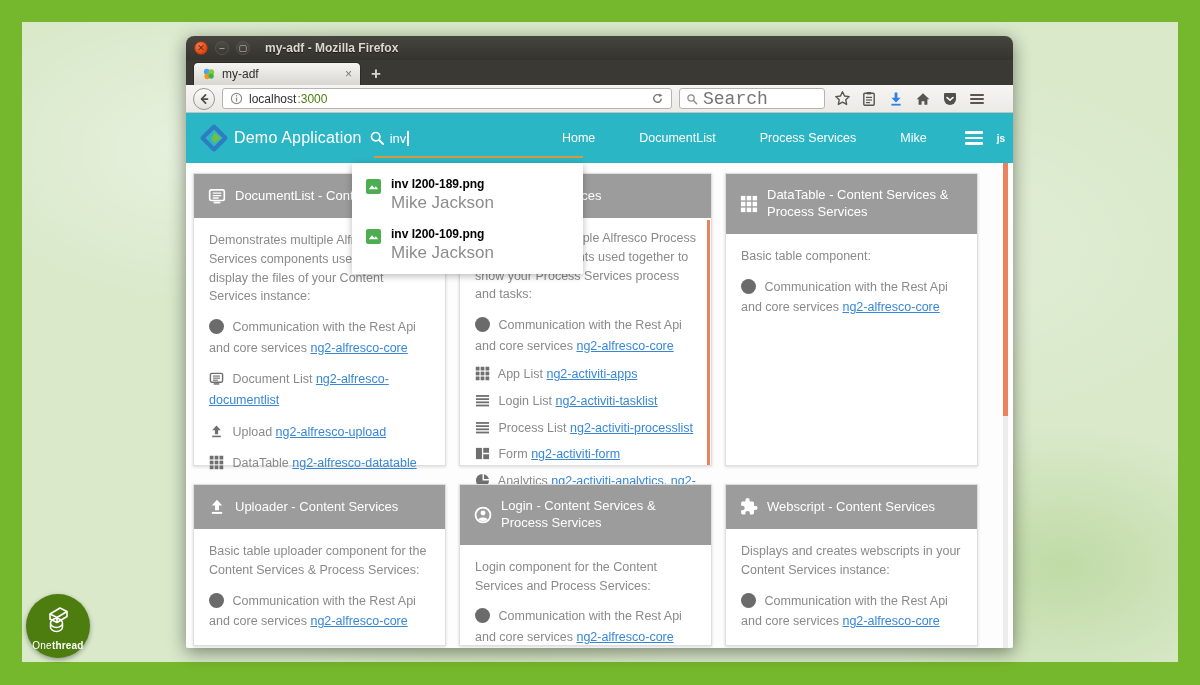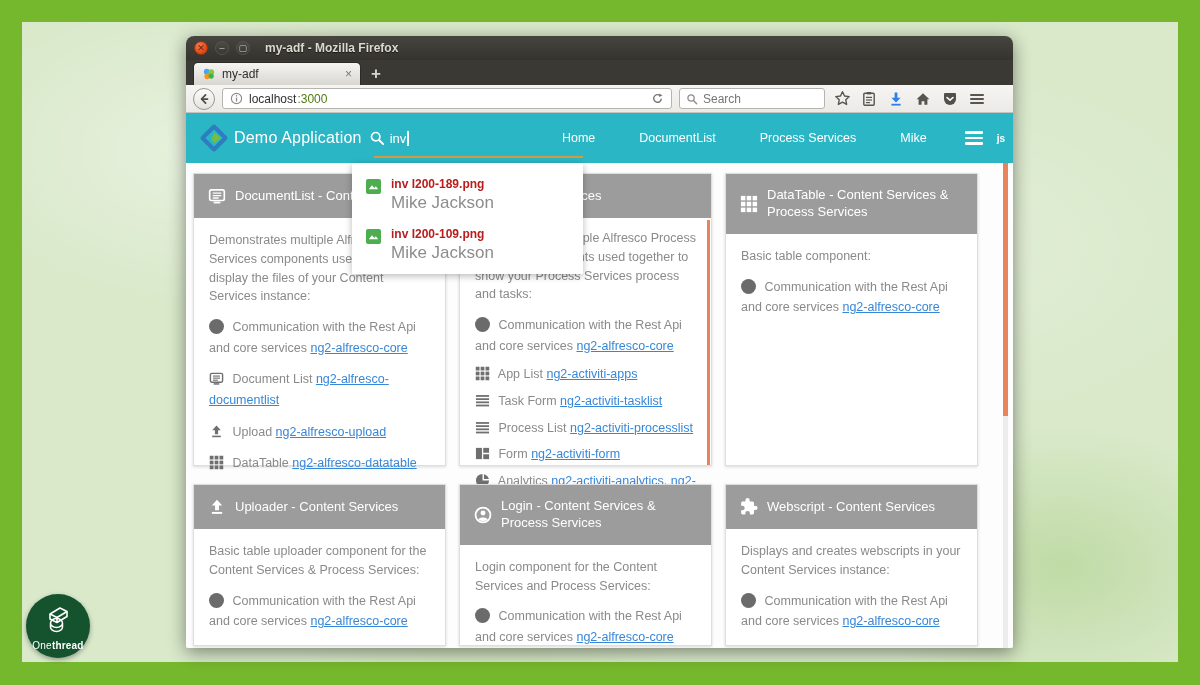--- a/index.html
+++ b/index.html
@@ -9,21 +9,21 @@
     position:absolute; left:22px; top:22px; width:1156px; height:640px;
     background:
       radial-gradient(340px 220px at 15% 20%, rgba(255,255,255,.38), transparent 70%),
       radial-gradient(420px 260px at 80% 35%, rgba(255,255,255,.22), transparent 70%),
       radial-gradient(380px 240px at 40% 80%, rgba(167,205,130,.45), transparent 70%),
       radial-gradient(300px 200px at 90% 85%, rgba(167,205,130,.5), transparent 70%),
       #d9e9ca;
   }
   
   .onethread { position:absolute; left:26px; top:594px; width:64px; height:64px; border-radius:50%;
-    background:#14532d; display:flex; flex-direction:column; align-items:center; justify-content:flex-end;
+    background:#4d7c0f; display:flex; flex-direction:column; align-items:center; justify-content:flex-end;
     padding-bottom:7px; box-shadow:0 2px 5px rgba(0,0,0,.35); }
   .onethread svg { position:absolute; top:8px; left:14px; }
   .onethread .ot-label { color:#fff; font-size:10px; letter-spacing:.2px; }
   .onethread .ot-label b { font-weight:bold; }
   
   .window { position:absolute; left:186px; top:36px; width:827px; height:612px;
     border-radius:8px 8px 2px 2px; box-shadow:0 4px 18px rgba(0,0,0,.45); display:flex; flex-direction:column; }
   .titlebar { height:24px; background:linear-gradient(#474540,#34332e); border-radius:8px 8px 0 0;
     display:flex; align-items:center; padding:0 8px; gap:7px; flex:none; }
   .winbtn { width:14px; height:14px; border-radius:50%; flex:none; display:flex; align-items:center;
@@ -41,21 +41,21 @@
     display:flex; align-items:center; padding:0 7px; gap:7px; flex:none; }
   .backbtn { width:22px; height:22px; border-radius:50%; border:1px solid #9a988f;
     background:linear-gradient(#fcfbf9,#e6e4df); display:flex; align-items:center; justify-content:center; flex:none; cursor:pointer; }
   .urlbar { width:450px; height:21px; background:#fff; border:1px solid #b6b4af; border-radius:3px;
     display:flex; align-items:center; padding:8px 7px; gap:6px; font-size:12px; flex:none; }
   .url-host { color:#2f2f2f; }
   .url-port { color:#4d7c0f; }
   .urlbar .spacer { flex:1; }
   .searchbar { width:146px; height:21px; background:#fff; border:1px solid #b6b4af; border-radius:3px;
     display:flex; align-items:center; padding:0 6px; gap:5px; flex:none; }
-  .searchbar input { border:none; outline:none; width:100px; font-size:12px; font-family:Liberation Sans, sans-serif; color:#ef4444; background:transparent; }
+  .searchbar input { border:none; outline:none; width:100px; font-size:18px; font-family:Liberation Mono, monospace; color:#ef4444; background:transparent; }
   .tb-icon { width:20px; height:20px; display:flex; align-items:center; justify-content:center; flex:none; cursor:pointer; }
   .fx-burger { display:flex; flex-direction:column; gap:2px; }
   .fx-burger span { width:14px; height:2px; background:#58564f; border-radius:1px; }
   
   .viewport { flex:1; background:#fdfdfd; position:relative; overflow:hidden; border-radius:0 0 2px 2px; }
   .appbar { position:absolute; left:0; top:0; right:0; height:50px; background:#2bb6c6; display:flex;
     align-items:center; padding:0 8px 0 13px; color:#fff; z-index:10; }
   .brand { font-size:16px; margin-left:5px; white-space:nowrap; letter-spacing:.2px; }
   .nav-search { display:flex; align-items:center; margin-left:7px; }
   .nav-search-text { font-size:13px; margin-left:5px; }
@@ -82,21 +82,21 @@
   .ci { display:inline-block; vertical-align:-3px; margin-right:5px; color:#6f6f6f; }
   .bullet { display:inline-block; width:15px; height:15px; border-radius:50%; background:#6b6b6b; vertical-align:-3px; margin-right:5px; }
   a.clink { color:#3787d8; text-decoration:underline; cursor:pointer; }
   .card-scroll { position:absolute; right:1px; top:46px; height:245px; width:3px; background:#e8835c; }
   
   .dropdown { position:absolute; left:166px; top:50px; width:231px; background:#fff; z-index:50;
     box-shadow:0 2px 7px rgba(0,0,0,.28); padding:5px 0 11px; }
   .dd-item { display:flex; gap:10px; padding:9px 14px 0; cursor:pointer; }
   .dd-icon { width:15px; height:15px; background:#4cae4f; border-radius:2px; flex:none; margin-top:2px;
     display:flex; align-items:center; justify-content:center; }
-  .dd-title { font-size:12px; font-weight:bold; color:#b91c1c; }
+  .dd-title { font-size:12px; font-weight:bold; color:#000000; }
   .dd-sub { font-size:17px; color:#8d8d8d; margin-top:2px; }
   
   .scroll-track { position:absolute; right:5px; top:50px; bottom:0; width:5px; background:#ececea; z-index:20; }
   .scroll-thumb { position:absolute; top:0; left:0; width:5px; height:253px; background:#e8835c; cursor:grab; }
   svg { display:block; }
 </style>
 </head>
 <body>
 
 <svg width="0" height="0" style="position:absolute">
@@ -378,21 +378,21 @@
                 <svg class="ci" width="15" height="15">
                     <use href="#s-grid"></use>
                   </svg>
                 <span>App List</span>
                 <a class="clink">ng2-activiti-apps</a>
               </div>
               <div class="citem" style="margin-top:6px">
                 <svg class="ci" width="15" height="15">
                     <use href="#s-lines"></use>
                   </svg>
-                <span>Task Form</span>
+                <span>Login List</span>
                 <a class="clink">ng2-activiti-tasklist</a>
               </div>
               <div class="citem" style="margin-top:6px">
                 <svg class="ci" width="15" height="15">
                     <use href="#s-lines"></use>
                   </svg>
                 <span>Process List</span>
                 <a class="clink">ng2-activiti-processlist</a>
               </div>
               <div class="citem" style="margin-top:6px">

